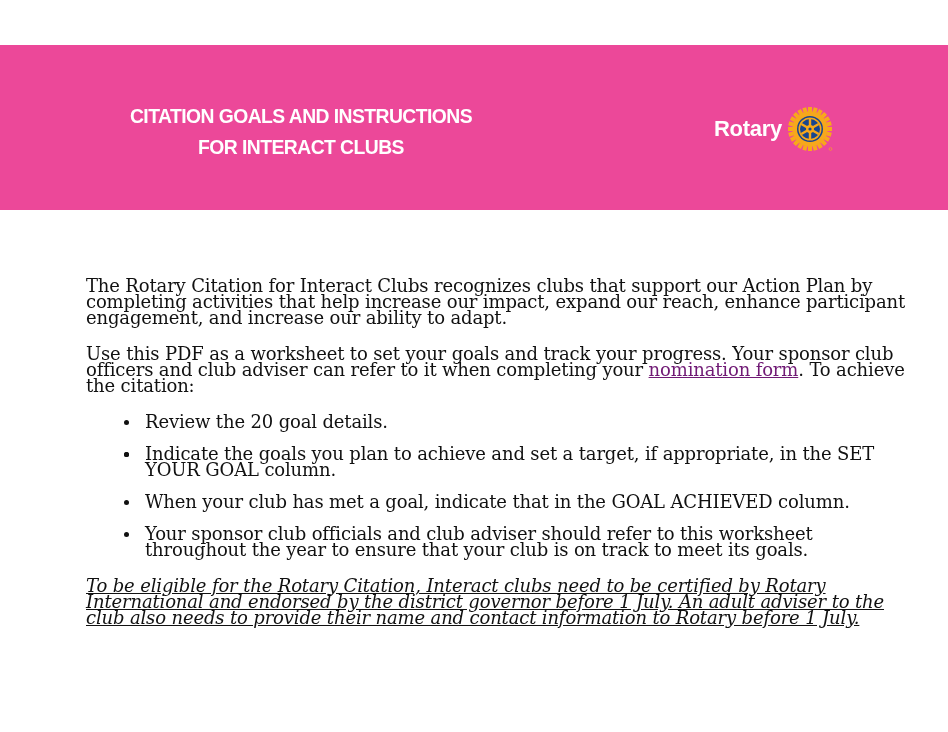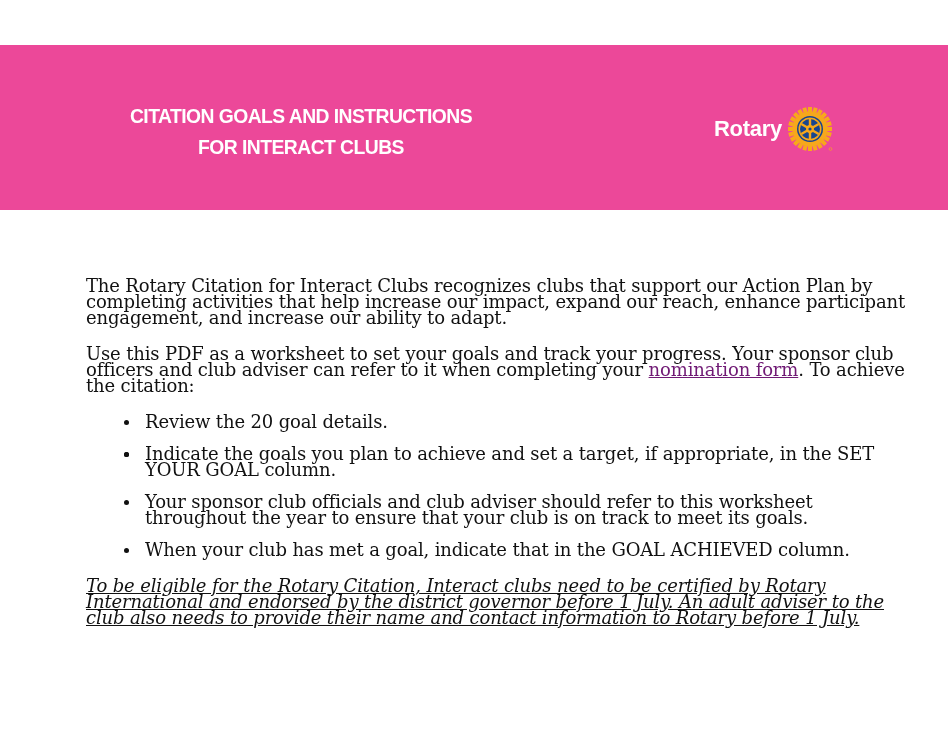--- a/index.html
+++ b/index.html
@@ -158,18 +158,18 @@
 </div>
 
 <div class="content">
   <p>The Rotary Citation for Interact Clubs recognizes clubs that support our Action Plan by completing activities that help increase our impact, expand our reach, enhance participant engagement, and increase our ability to adapt.</p>
   <p><span>Use this PDF as a worksheet to set your goals and track your progress. Your sponsor club officers and club adviser can refer to it when completing your </span><a href="#">nomination form</a><span>. To achieve the citation:</span></p>
 
   <ul class="bullets">
     <li><span class="dot"></span><span>Review the 20 goal details.</span></li>
     <li><span class="dot"></span></li>
     <li><span class="dot"></span><span>Indicate the goals you plan to achieve and set a target, if appropriate, in the SET YOUR GOAL column.</span></li>
+    <li><span class="dot"></span><span>When your club has met a goal, indicate that in the GOAL ACHIEVED column.</span></li>
     <li><span class="dot"></span><span>Your sponsor club officials and club adviser should refer to this worksheet throughout the year to ensure that your club is on track to meet its goals.</span></li>
-    <li><span class="dot"></span><span>When your club has met a goal, indicate that in the GOAL ACHIEVED column.</span></li>
   </ul>
 
   <p class="note">To be eligible for the Rotary Citation, Interact clubs need to be certified by Rotary International and endorsed by the district governor before 1 July. An adult adviser to the club also needs to provide their name and contact information to Rotary before 1 July.</p>
 </div>
 
 </body></html>

